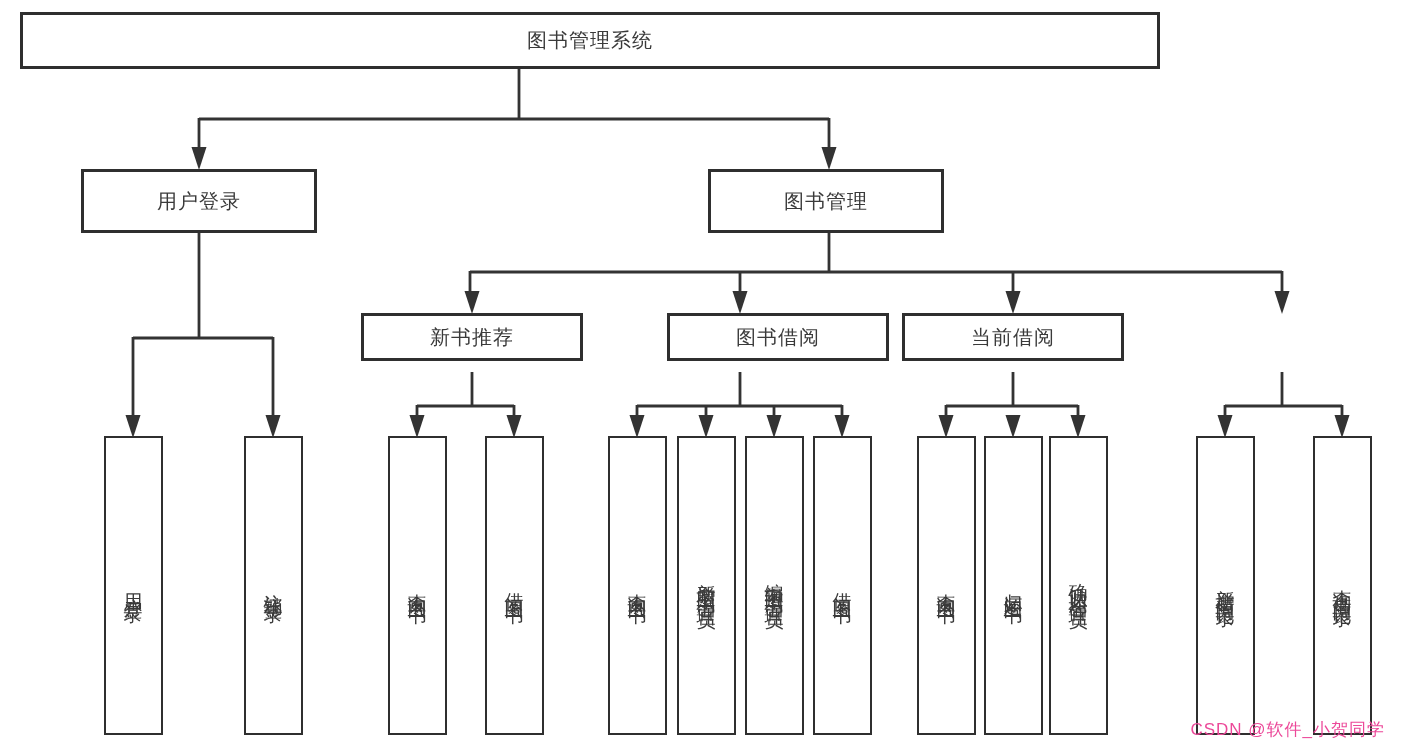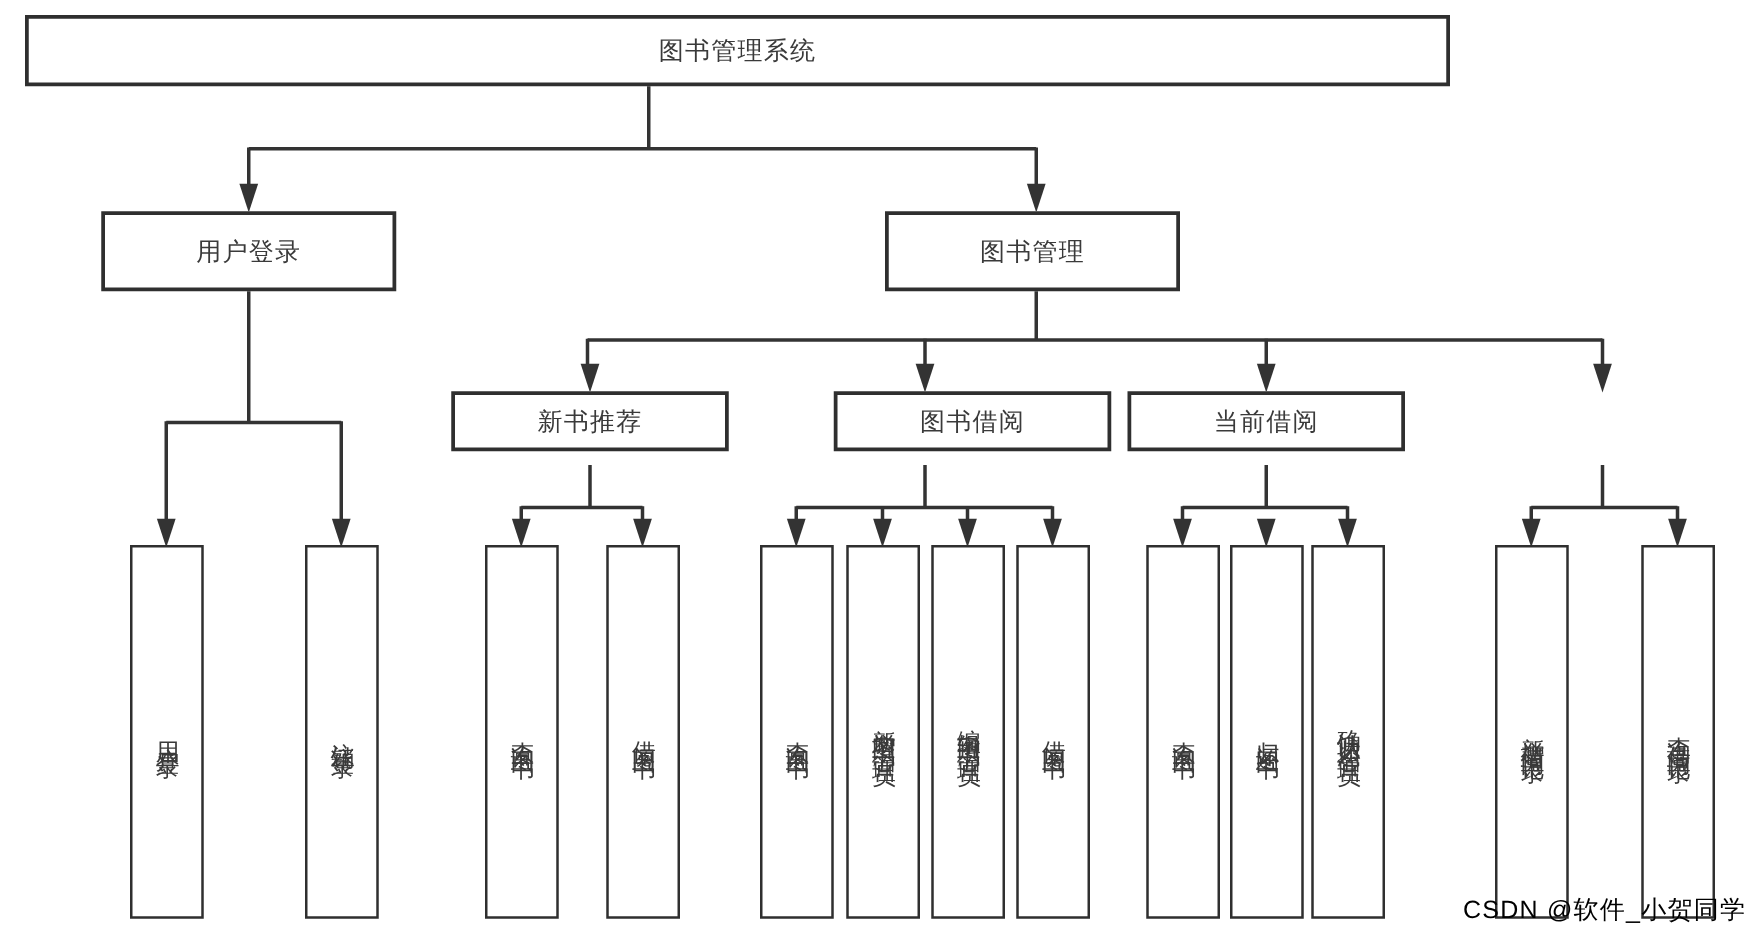--- a/index.html
+++ b/index.html
@@ -26,23 +26,23 @@
     letter-spacing:4px;
     line-height:1;
     text-align:center;
   }
   .root-box{left:8px;top:12px;width:1140px;height:57px;margin-left:12px;}
   .l2-box{top:169px;width:236px;height:64px;}
   .l3-box{top:313px;width:222px;height:48px;}
   .leaf-box{top:436px;width:59px;height:299px;border-width:2.5px;}
   #watermark{
     position:absolute;
-    right:8px;bottom:6px;
-    font-size:20px;
-    color:#000000;
+    right:20px;bottom:6px;
+    font-size:17px;
+    color:#ec4899;
     letter-spacing:1px;
     z-index:5;
   }
 </style>
 </head>
 <body>
 
 <div id="canvas">
 
   <svg id="connectors" viewBox="0 0 1405 747" xmlns="http://www.w3.org/2000/svg">

